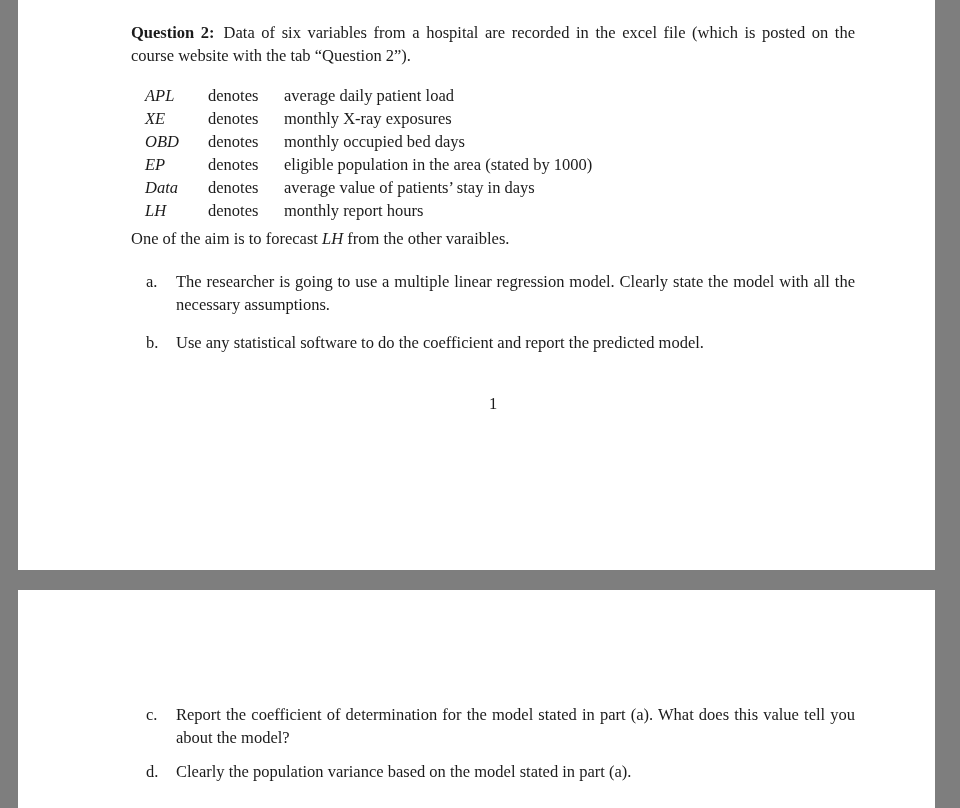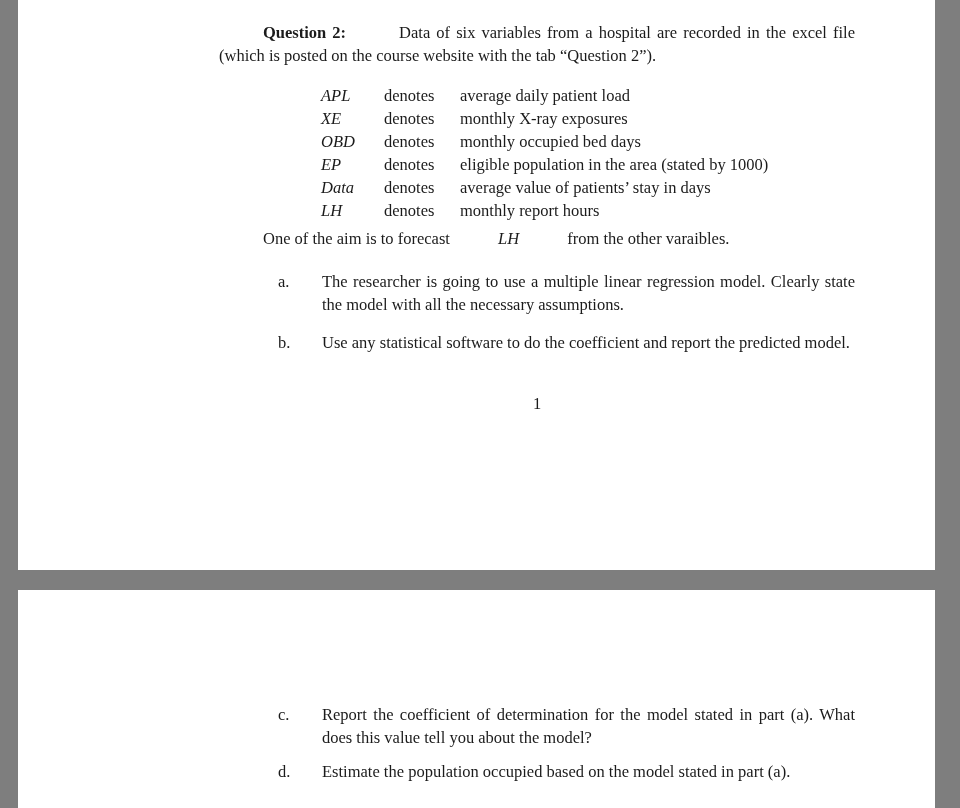--- a/index.html
+++ b/index.html
@@ -1,15 +1,15 @@
 <!DOCTYPE html>
 <html><head>
 <meta charset="utf-8">
 <style>
-  * { box-sizing: border-box; padding-left: 44px; }
+  * { box-sizing: border-box; }
   html, body { margin: 0; padding: 0; }
   body {
     width: 960px;
     height: 808px;
     background: #7e7e7e;
     overflow: hidden;
     position: relative;
     font-family: "Liberation Serif", "DejaVu Serif", serif;
     color: #1b1b1b;
   }
@@ -31,21 +31,21 @@
   #page-1 .content { padding-top: 21px; }
   #page-2 .content { padding-top: 113px; }
 
   p { margin: 0; }
   .justify { text-align: justify; }
 
   .q-label { font-weight: bold; margin-right: 9px; }
 
   .var-table { margin: 17px 0 0 14px; }
   .vt-row { display: grid; grid-template-columns: 63px 76px auto; }
-  .vt-sym { text-align: center; padding-right: 17px; font-style: italic; }
+  .vt-sym { text-align: left; padding-right: 17px; font-style: italic; }
 
   .aim-line { margin-top: 5px; }
   .math-var { font-style: italic; }
 
   .list-item { display: flex; margin-left: 15px; }
   .li-label { width: 30px; flex: 0 0 30px; }
   .li-text { flex: 1; text-align: justify; }
   .mt-a { margin-top: 20px; }
   .mt-b { margin-top: 15px; }
   .mt-d { margin-top: 11px; }
@@ -115,17 +115,17 @@
 <div class="page" id="page-2">
   <div class="content">
 
     <div class="list-item">
       <span class="li-label">c.</span>
       <span class="li-text">Report the coefficient of determination for the model stated in part (a).  What does this value tell you about the model?</span>
     </div>
 
     <div class="list-item mt-d">
       <span class="li-label">d.</span>
-      <span class="li-text">Estimate the population occupied based on the model stated in part (a).</span>
+      <span class="li-text">Clearly the population variance based on the model stated in part (a).</span>
     </div>
 
   </div>
 </div>
 
 </body></html>

